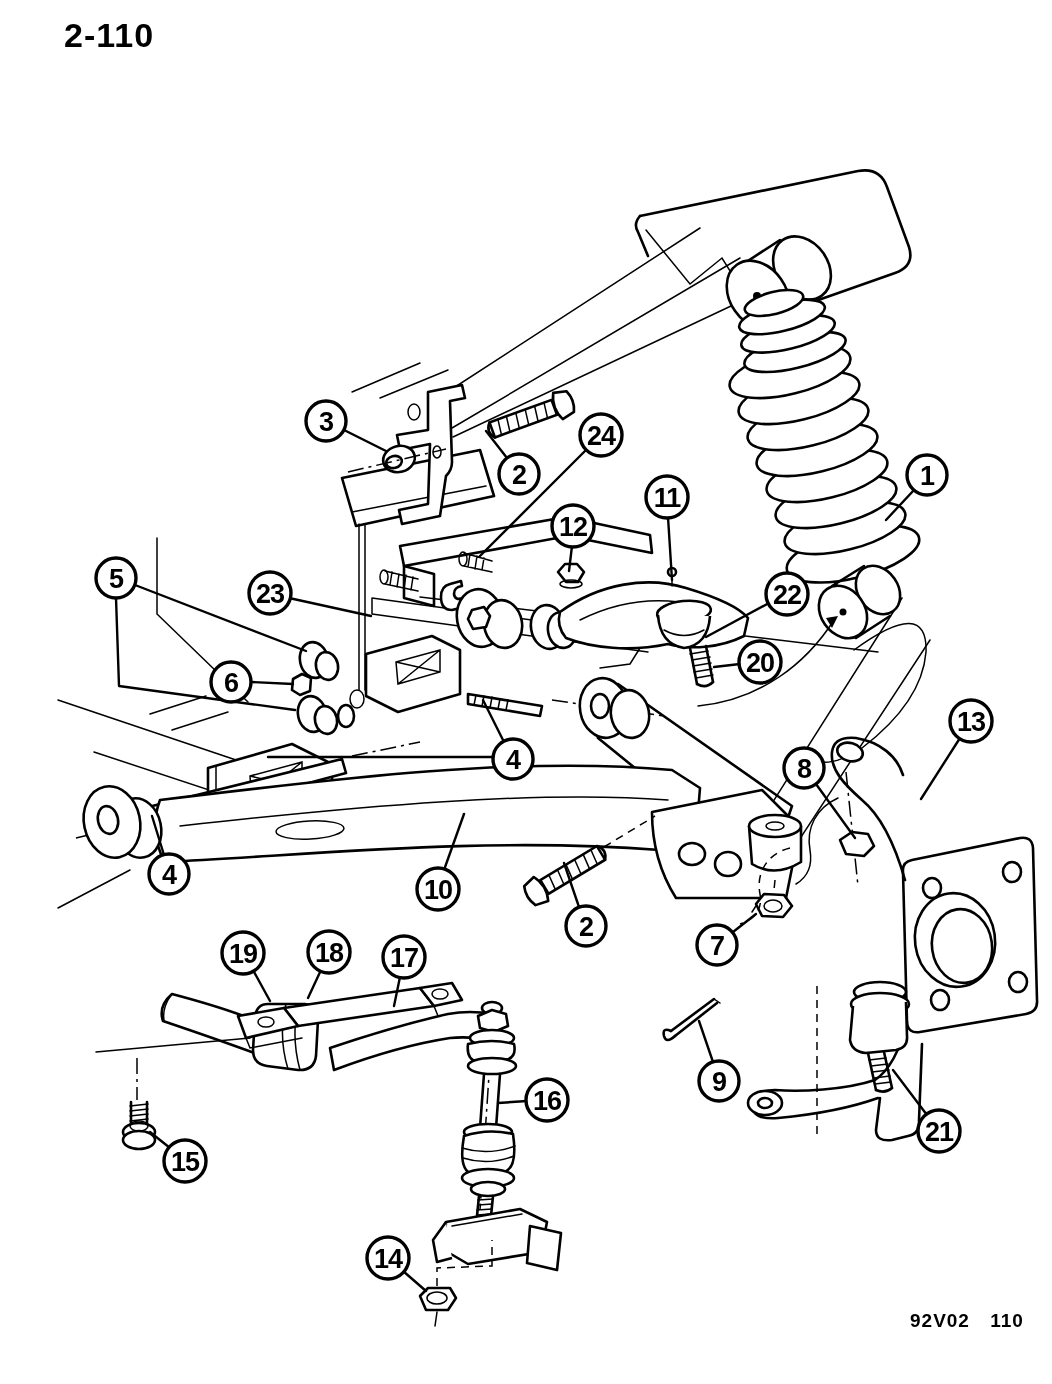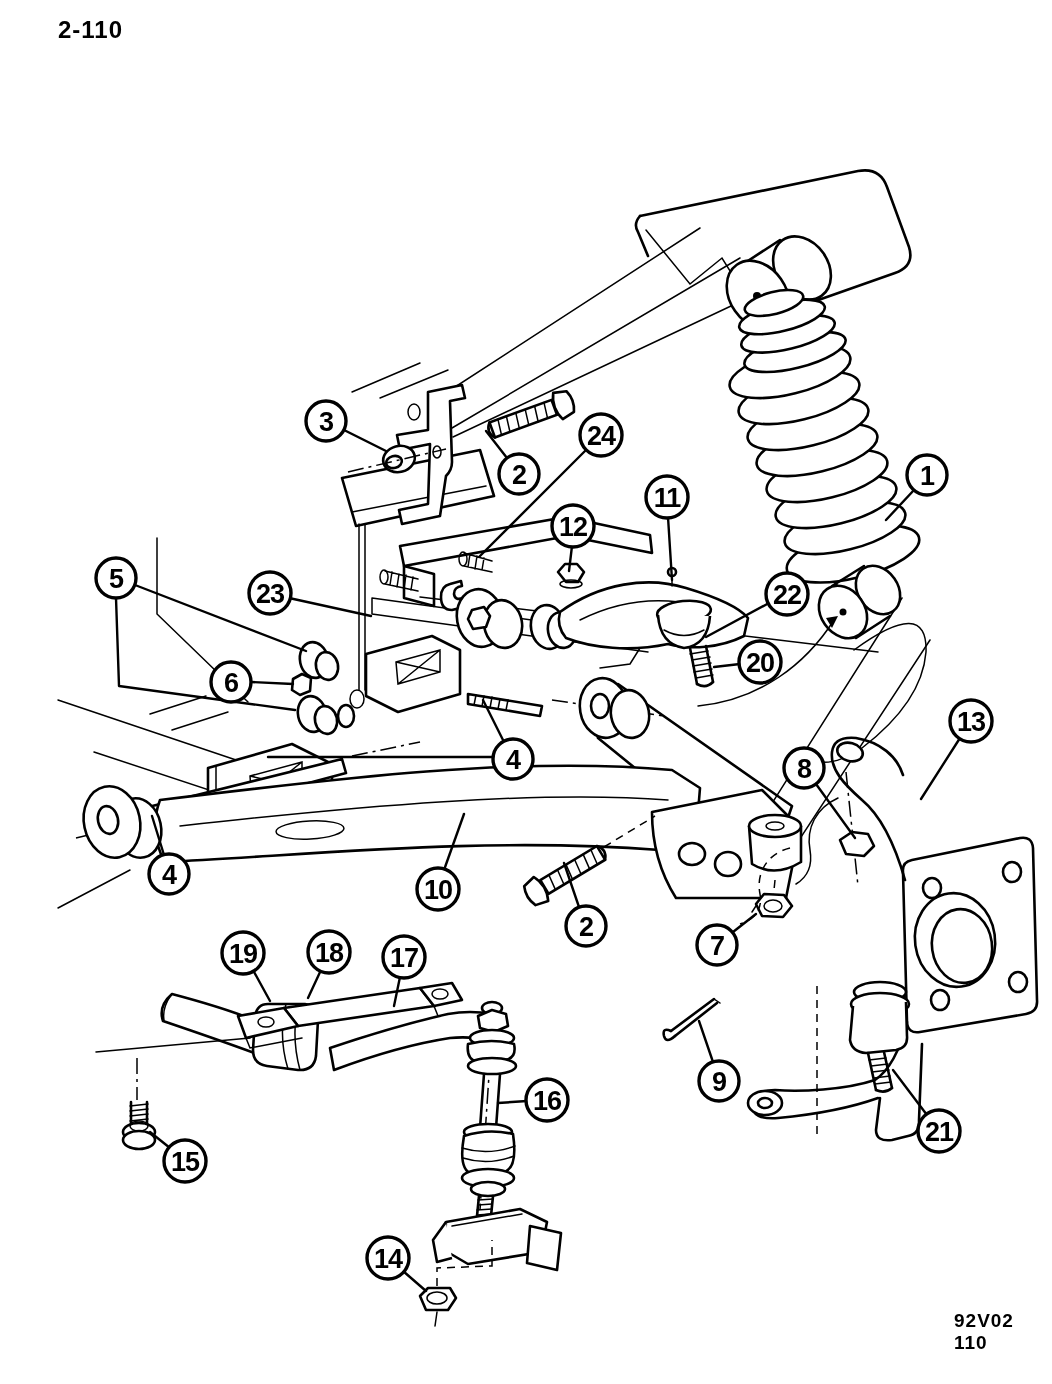--- a/index.html
+++ b/index.html
@@ -1,21 +1,21 @@
 <!DOCTYPE html>
 <html><head>
 <meta charset="utf-8">
 <style>
   html,body{margin:0;padding:0;background:#e8e8e8;}
   .sheet{position:relative;width:1052px;height:1384px;background:#ffffff;overflow:hidden;
          font-family:"Liberation Sans",sans-serif;}
-  .page-number{position:absolute;left:58px;top:16px;font-size:24px;font-weight:bold;
+  .page-number{position:absolute;left:64px;top:16px;font-size:34px;font-weight:bold;
                letter-spacing:1px;color:#000;}
   .plate-code{position:absolute;left:910px;top:1310px;font-size:19px;font-weight:bold;
-              word-spacing:14px;letter-spacing:1px;color:#000;margin-left:44px;}
+              word-spacing:14px;letter-spacing:1px;color:#000;}
   svg.fig{position:absolute;left:0;top:0;}
   
   .ln{fill:none;stroke:#000;stroke-width:2.6;stroke-linecap:round;stroke-linejoin:round;}
   .fw{fill:#fff;stroke:#000;stroke-width:2.6;stroke-linejoin:round;}
   .tn{fill:none;stroke:#000;stroke-width:1.5;stroke-linecap:round;}
   .dd{fill:none;stroke:#000;stroke-width:1.5;stroke-dasharray:16 5 3 5;}
   .ds{fill:none;stroke:#000;stroke-width:1.5;stroke-dasharray:8 6;}
   .blk{fill:#000;stroke:none;}
   
   .leader{fill:none;stroke:#000;stroke-width:2.4;stroke-linecap:round;stroke-linejoin:round;}

